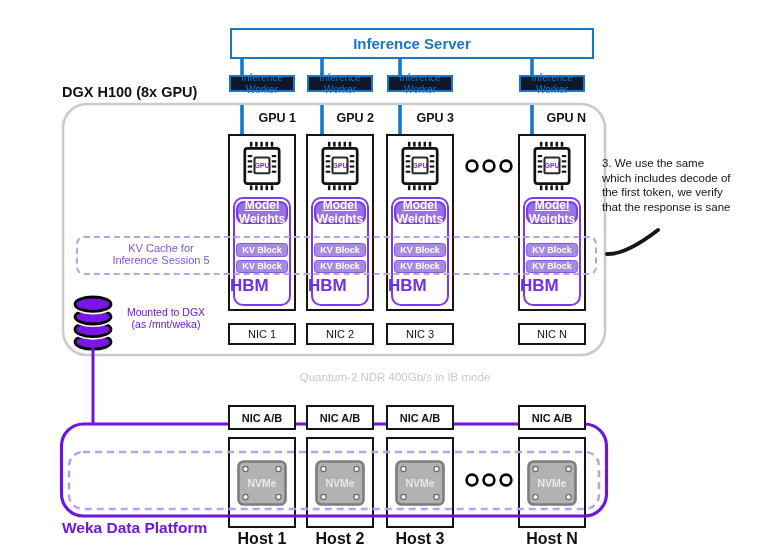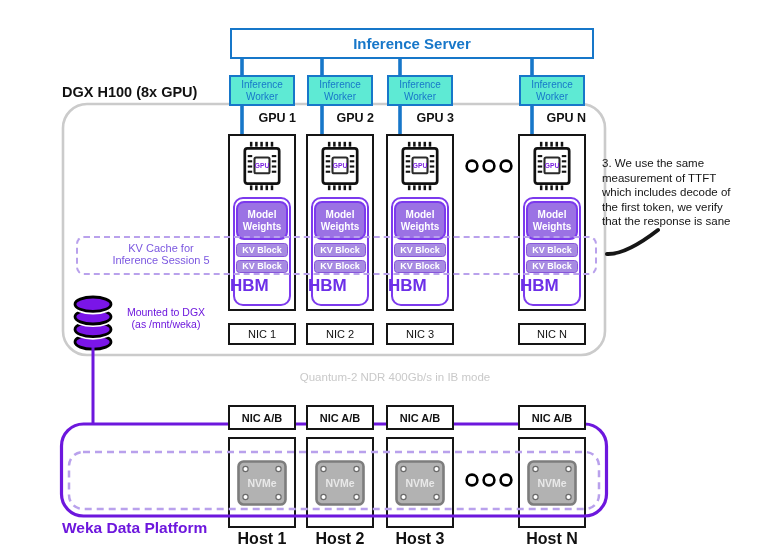--- a/index.html
+++ b/index.html
@@ -6,35 +6,35 @@
   .canvas{position:relative;width:768px;height:560px;background:#fff;overflow:hidden;
           font-family:"Liberation Sans",sans-serif;}
   svg text{font-family:"Liberation Sans",sans-serif;}
   .lay{position:absolute;left:0;top:0;width:768px;height:560px;pointer-events:none;}
   .bg{z-index:0;} .fg{z-index:2;}
   .abs{position:absolute;box-sizing:border-box;}
   .flexc{display:flex;align-items:center;justify-content:center;text-align:center;}
 
   .server-box{left:230px;top:28px;width:364px;height:31px;background:#fff;
               border:2.4px solid #1777c9;color:#1777c9;font-size:15px;font-weight:bold;z-index:1;}
-  .worker{top:75px;width:66px;height:31px;background:#5eead4;border:2.1px solid #1777c9;
+  .worker{top:75px;width:66px;height:17px;background:#0f172a;border:2.1px solid #1777c9;
           color:#1777c9;font-size:10px;line-height:1.2;z-index:1;}
   .w1{left:229px}.w2{left:307px}.w3{left:387px}.w4{left:519px}
 
   .dgx-label{left:62px;top:84px;font-size:14.5px;font-weight:bold;color:#111;z-index:1;}
   .gpu-title{top:111px;width:68px;text-align:right;font-size:12.5px;font-weight:bold;color:#111;z-index:1;}
   .c1{left:228px}.c2{left:306px}.c3{left:386px}.c4{left:518px}
 
   .gpu-col{top:134px;width:68px;height:177px;background:#fff;border:2.6px solid #151515;z-index:1;}
   .chip{position:absolute;left:50%;transform:translateX(-50%);top:5px;}
   .hbm-wrap{position:absolute;left:3px;right:3px;top:61px;bottom:3px;box-sizing:border-box;
             border:2.6px solid #7c3aed;border-radius:10px;background:#fff;}
-  .mw{position:absolute;left:6px;right:6px;top:65px;height:39px;z-index:3;box-sizing:border-box;
+  .mw{position:absolute;left:6px;right:6px;top:65px;height:23px;z-index:3;box-sizing:border-box;
       background:#9b72e4;border:2px solid #7c3aed;border-radius:8px;color:#fff;
-      font-weight:bold;font-size:10px;line-height:1.12;}
+      font-weight:bold;font-size:12px;line-height:1.12;text-decoration:underline;}
   .kv{position:absolute;left:6px;right:6px;height:13.5px;z-index:3;box-sizing:border-box;
       background:#a78be2;border:1.6px solid #8756da;border-radius:3.5px;color:#fff;
       font-weight:bold;font-size:9px;}
   .kv1{top:107px}.kv2{top:123.5px}
   .hbm-label{position:absolute;left:0;right:0;top:140px;z-index:3;text-align:left;
              color:#6d2fe8;font-weight:bold;font-size:17px;}
 
   .nic{top:323px;width:68px;height:22px;background:#fff;border:2.5px solid #151515;
        font-size:11px;font-weight:normal;color:#111;z-index:1;}
   .nicab{top:405px;width:68px;height:25px;background:#fff;border:2.5px solid #151515;
@@ -258,21 +258,20 @@
 
   <div class="abs host-title c1">Host 1</div>
   <div class="abs host-title c2">Host 2</div>
   <div class="abs host-title c3">Host 3</div>
   <div class="abs host-title c4">Host N</div>
 
   <div class="abs weka-label">Weka Data Platform</div>
 
   <div class="abs note">
     <span>3. We use the same</span>
-    <span>measurement of TTFT</span>
     <span>which includes decode of</span>
     <span>the first token, we verify</span>
     <span>that the response is sane</span>
   </div>
 
   <svg class="lay fg" viewBox="0 0 768 560">
 
     <g transform="translate(72,291)">
       <ellipse cx="21" cy="51" rx="18" ry="7.2" fill="#7a15e8" stroke="#000" stroke-width="2.8"></ellipse>
       <ellipse cx="21" cy="38.4" rx="18" ry="7.2" fill="none" stroke="#fff" stroke-width="6.2"></ellipse>

